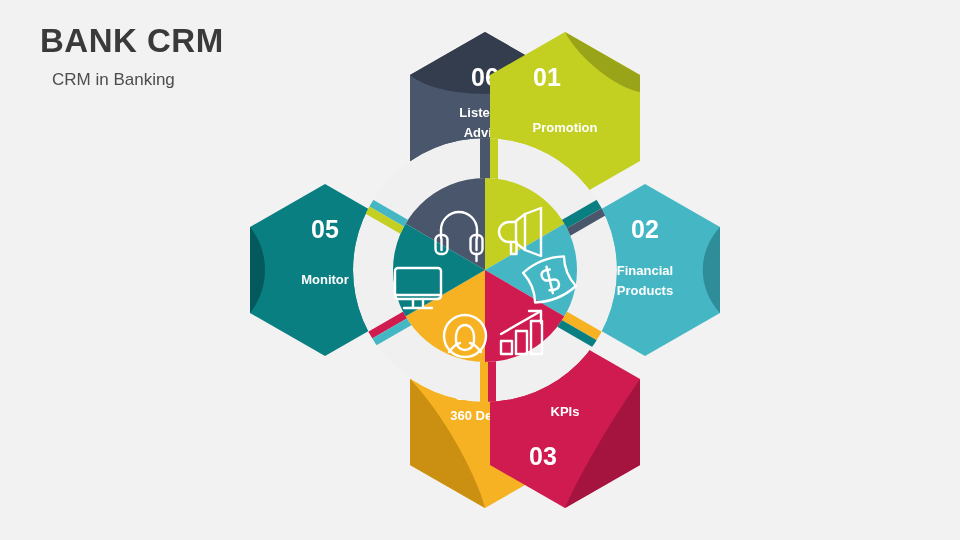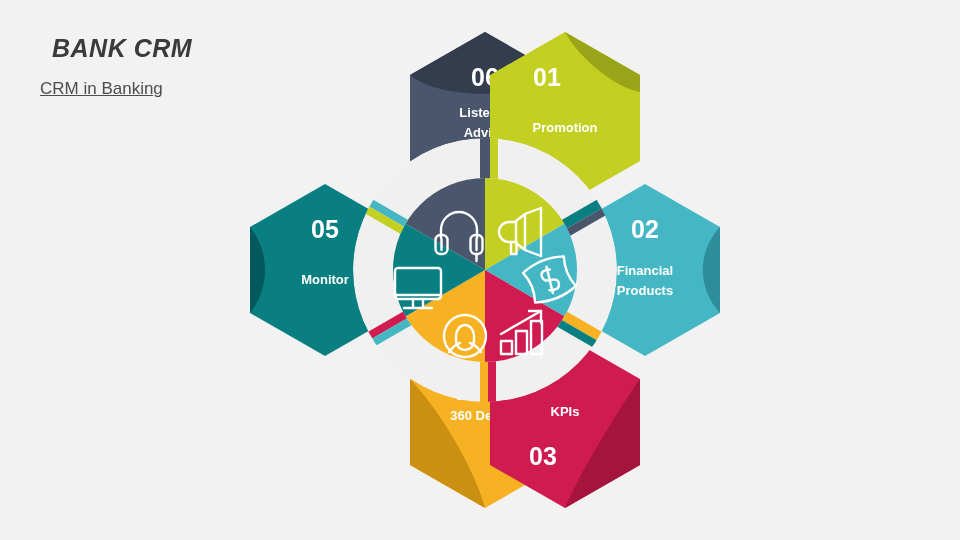--- a/index.html
+++ b/index.html
@@ -21,35 +21,33 @@
     background: #f2f2f2;
   }
   
   #title-block {
     position: absolute;
     left: 36px;
     top: 18px;
     width: 330px;
   }
   #page-title {
-    font-size: 25px;
+    font-size: 33px;
     font-weight: bold;
     letter-spacing: 0.5px;
     color: #3a3a3a;
     line-height: 1.15;
-    margin: 16px;
-    font-style: italic;
+    margin: 4px;
   }
   #page-subtitle {
     font-size: 17px;
     font-weight: normal;
     color: #4d4d4d;
-    margin: 10px 0 0 4px;
+    margin: 10px 0 0 16px;
     line-height: 1.2;
-    text-decoration: underline;
   }
   
   #diagram {
     position: absolute;
     left: 225px;
     top: 20px;
     width: 520px;
     height: 500px;
   }
   #diagram svg {

